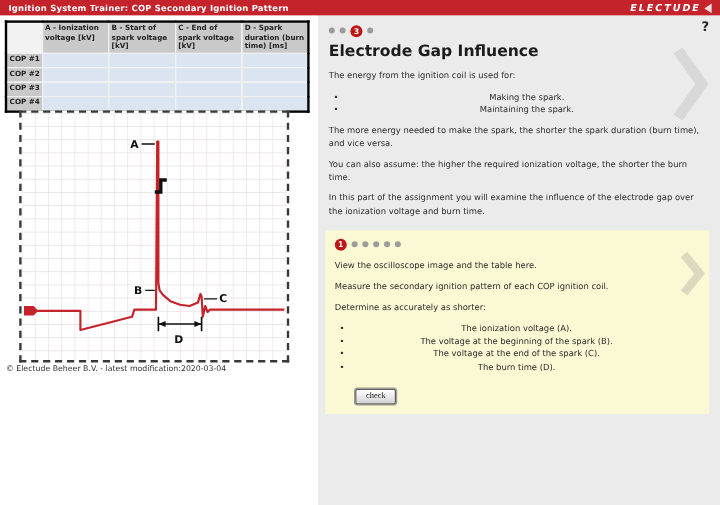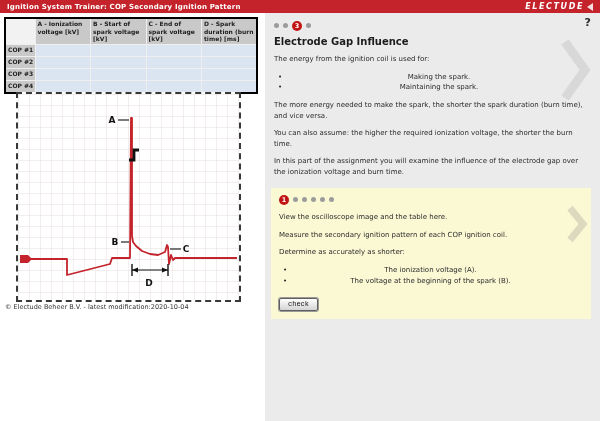--- a/index.html
+++ b/index.html
@@ -27,38 +27,38 @@
 
   .scope{position:absolute;left:16px;top:79px;width:221px;height:206px;background:#fff;
          border:2px dashed #383838;}
   .scope svg{display:block;width:100%;height:100%;}
   .copyright{position:absolute;left:5px;top:290px;font-size:6.5px;color:#333;}
 
   
   .right-panel{position:absolute;left:265px;top:13px;width:335px;bottom:0;background:#ebebeb;
                padding:6px 9px;box-sizing:border-box;}
   .right-panel p{font-size:7px;line-height:1.5;margin:7px 0;color:#2b2b2b;}
-  .lesson-heading{font-size:10px;font-weight:bold;margin:5px 0 6px;color:#1c1c1c;}
+  .lesson-heading{font-size:13px;font-weight:bold;margin:5px 0 6px;color:#1c1c1c;}
   ul.blist{list-style:none;margin:5px 0;padding-left:4px;text-align:center;}
   ul.blist li{font-size:7px;line-height:1.55;color:#2b2b2b;padding-left:9px;position:relative;}
   ul.blist li::before{content:"\2022";position:absolute;left:0;top:0;}
 
   .dots{display:flex;align-items:center;gap:4px;height:11px;margin:1px 0 3px;}
   .dot{width:5px;height:5px;border-radius:50%;background:#9c9c9c;}
   .dot.active{width:10px;height:10px;background:#c11414;color:#fff;font-size:6.5px;font-weight:bold;
               display:flex;align-items:center;justify-content:center;}
 
   .help{position:absolute;top:3px;right:9px;font-size:11px;font-weight:bold;color:#2a2a2a;cursor:pointer;}
   .chev-big{position:absolute;top:24px;right:9px;}
   .task-box{position:relative;margin-top:11px;margin-left:-3px;background:#fbf9d4;padding:5px 22px 8px 8px;}
   .chev-small{position:absolute;top:16px;right:2px;}
 
-  .check-btn{margin-top:3px;font-family:Liberation Mono, monospace;font-size:7px;color:#111;padding:1px 8px 2px;
+  .check-btn{margin-top:3px;font-family:Liberation Serif, serif;font-size:7px;color:#111;padding:1px 8px 2px;
              background:linear-gradient(#fefefe,#d4d4d4);border:1px solid #5f5f5f;border-radius:2px;
-             box-shadow:0 0 0 1px #9a9a9a;cursor:pointer;}
+             box-shadow:0 0 0 1px #9a9a9a;cursor:pointer;margin-left:17px;}
 </style>
 </head>
 <body>
 
 <div class="app">
 
   <div class="titlebar">
     <span class="app-title">Ignition System Trainer: COP Secondary Ignition Pattern</span>
     <span class="logo">
       <span>ELECTUDE</span>
@@ -135,21 +135,21 @@
           <text x="168" y="158" font-size="9" font-weight="600" fill="#111" text-anchor="middle">C</text>
           <text x="131" y="192" font-size="9" font-weight="600" fill="#111" text-anchor="middle">D</text>
           <line x1="114" y1="170" x2="114" y2="182" stroke="#111" stroke-width="1.4"></line>
           <line x1="150" y1="170" x2="150" y2="182" stroke="#111" stroke-width="1.4"></line>
           <line x1="114" y1="176" x2="150" y2="176" stroke="#111" stroke-width="1.2"></line>
           <polygon points="114,176 120,173.4 120,178.6" fill="#111"></polygon>
           <polygon points="150,176 144,173.4 144,178.6" fill="#111"></polygon>
         </svg>
     </div>
 
-    <div class="copyright">© Electude Beheer B.V. - latest modification:2020-10-04</div>
+    <div class="copyright">© Electude Beheer B.V. - latest modification:2020-03-04</div>
   </div>
 
   <div class="right-panel">
     <div class="dots" id="lesson-dots">
         <span class="dot"></span>
         <span class="dot"></span>
         <span class="dot active">3</span>
         <span class="dot"></span>
       </div>
     <div class="help">?</div>
@@ -179,17 +179,19 @@
         </div>
       <svg class="chev-small" width="24" height="40" viewBox="0 0 24 40">
         <polyline points="5,4 18,20 5,36" fill="none" stroke="#ddd9bf" stroke-width="7" stroke-linecap="butt"></polyline>
       </svg>
       <p>View the oscilloscope image and the table here.</p>
       <p>Measure the secondary ignition pattern of each COP ignition coil.</p>
       <p>Determine as accurately as shorter:</p>
       <ul class="blist" id="task-bullets">
           <li>The ionization voltage (A).</li>
           <li>The voltage at the beginning of the spark (B).</li>
+          <li>The voltage at the end of the spark (C).</li>
+          <li>The burn time (D).</li>
         </ul>
       <button class="check-btn">check</button>
     </div>
   </div>
 </div>
 
 </body></html>

